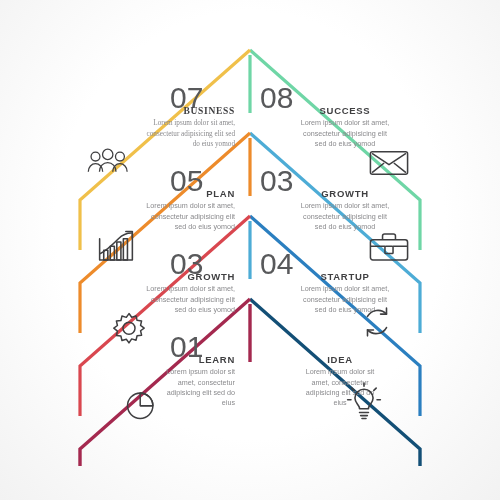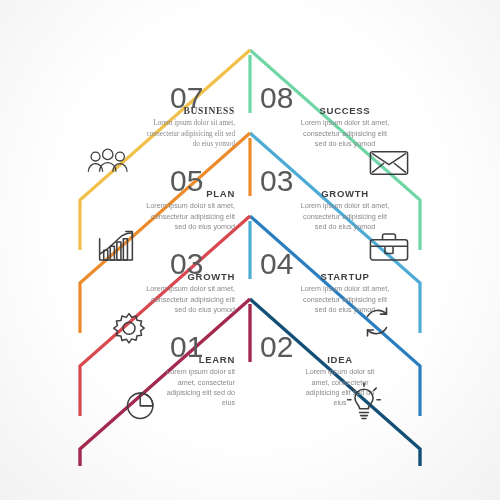--- a/index.html
+++ b/index.html
@@ -75,21 +75,20 @@
   <div class="num left" style="left:170px;top:83px;width:62px;">07</div>
   <div class="num right" style="left:260px;top:83px;width:62px;">08</div>
 
   <div class="num left" style="left:170px;top:166px;width:62px;">05</div>
   <div class="num right" style="left:260px;top:166px;width:62px;">03</div>
 
   <div class="num left" style="left:170px;top:249px;width:62px;">03</div>
   <div class="num right" style="left:260px;top:249px;width:62px;">04</div>
 
   <div class="num left" style="left:170px;top:332px;width:62px;">01</div>
-  <div class="num right" style="left:260px;top:332px;width:62px;">02</div>
 
   <div class="block left" style="left:145px;top:106px;font-family:Liberation Serif, serif;">
     <p class="blk-title">BUSINESS</p>
     <p class="blk-text">Lorem ipsum dolor sit amet, consectetur adipisicing elit sed do eius yomod</p>
   </div>
   <div class="block right" style="left:300px;top:106px;">
     <p class="blk-title">SUCCESS</p>
     <p class="blk-text">Lorem ipsum dolor sit amet, consectetur adipisicing elit sed do eius yomod</p>
   </div>
 

